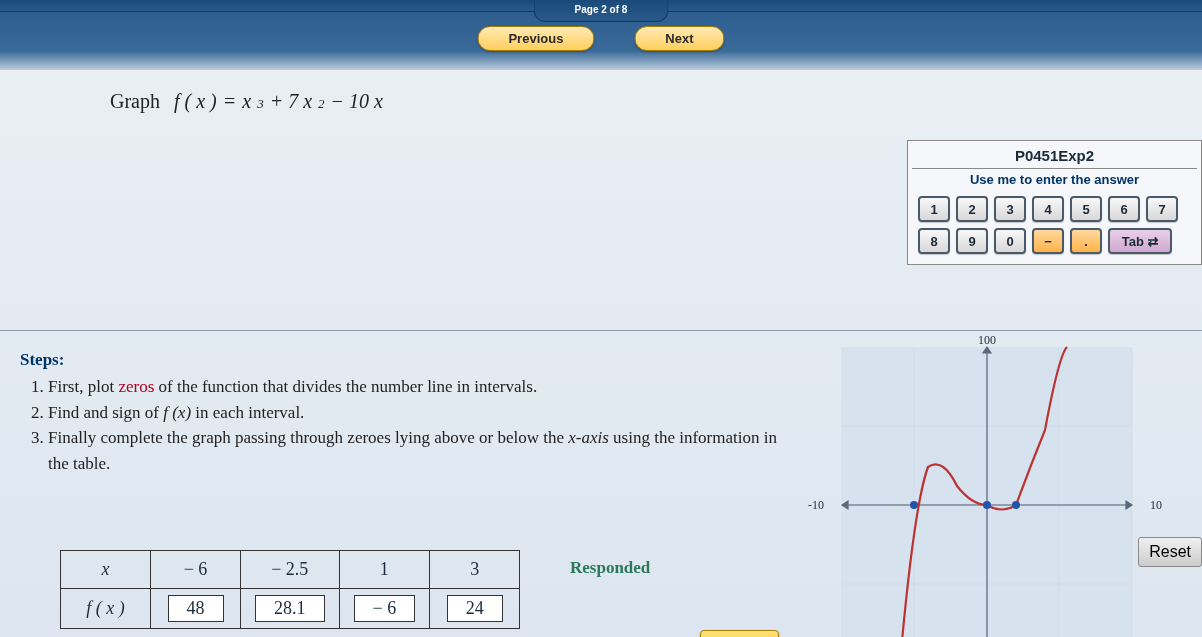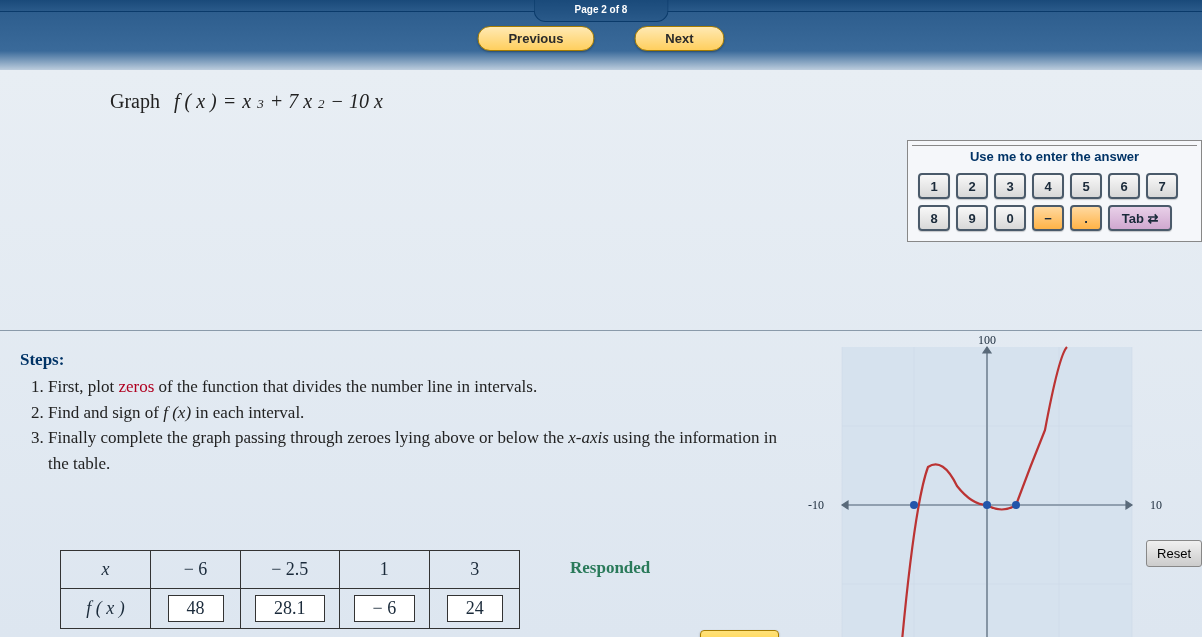--- a/index.html
+++ b/index.html
@@ -205,21 +205,21 @@
     color: #1a2a3a;
   }
   .reset-btn {
     position: absolute;
     right: 0; bottom: 70px;
     background: linear-gradient(180deg, #f0f0f0, #ccc);
     border: 1px solid #888;
     border-radius: 3px;
     padding: 5px 10px;
     font-family: Arial, sans-serif;
-    font-size: 13px;
+    font-size: 16px;
     cursor: pointer;
   }
   svg.grid { width: 100%; height: 100%; }
 </style>
 </head>
 <body>
 
 <div class="top-bar"></div>
 <div class="page-indicator">Page 2 of 8</div>
 
@@ -238,20 +238,21 @@
       <span>x</span>
         <sup>3</sup>
       <span>+  7 x</span>
         <sup>2</sup>
       <span>−  10 x</span>
     </div>
   </div>
 
 
   <div class="keypad-panel">
+    <div class="keypad-title">P0451Exp2</div>
     <div class="keypad-hint">Use me to enter the answer</div>
     <div class="keypad-grid">
       <div class="key">1</div>
       <div class="key">2</div>
       <div class="key">3</div>
       <div class="key">4</div>
       <div class="key">5</div>
       <div class="key">6</div>
       <div class="key">7</div>
       <div class="key">8</div>

